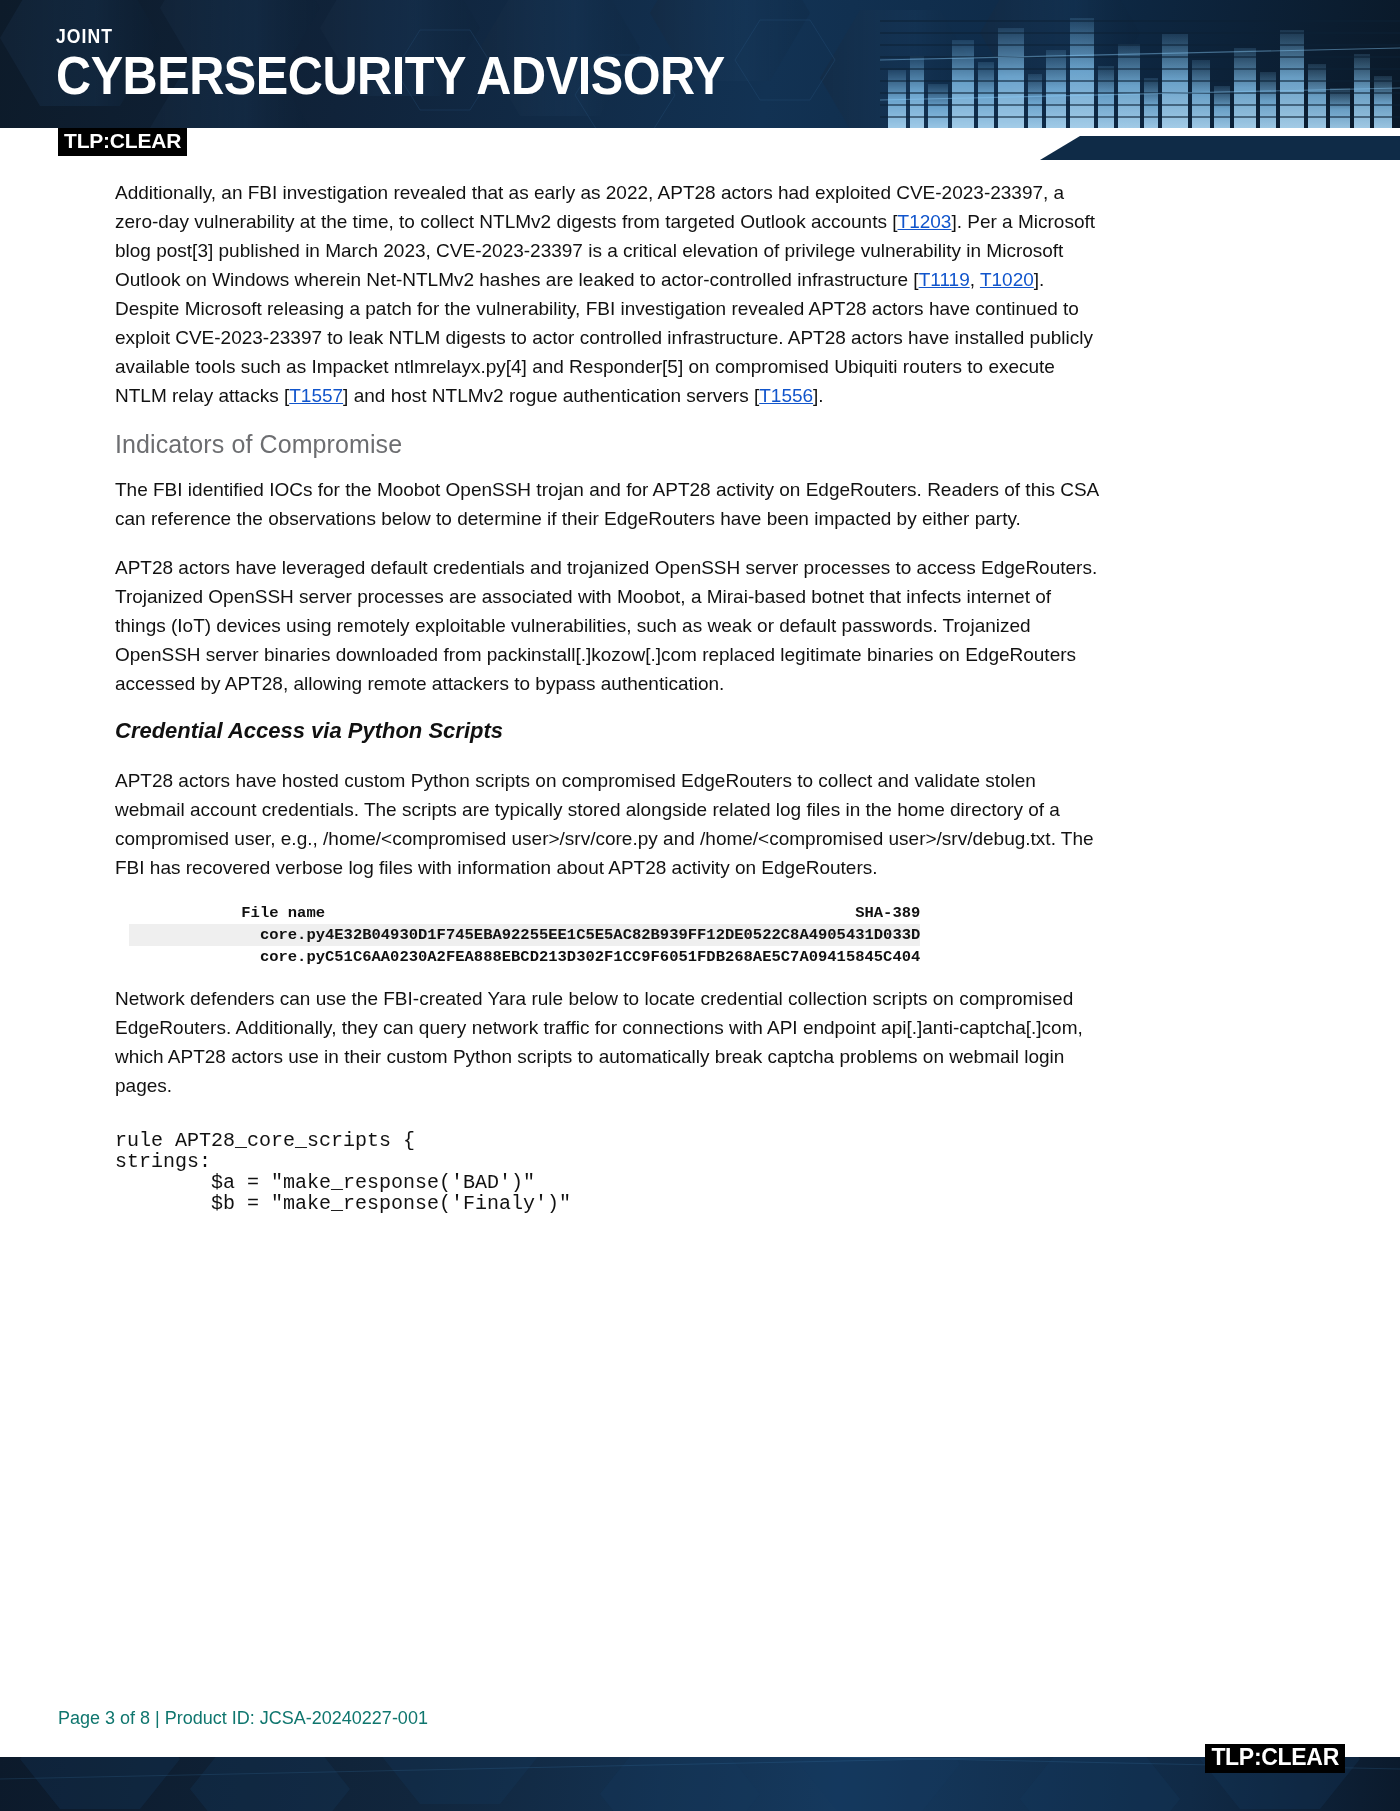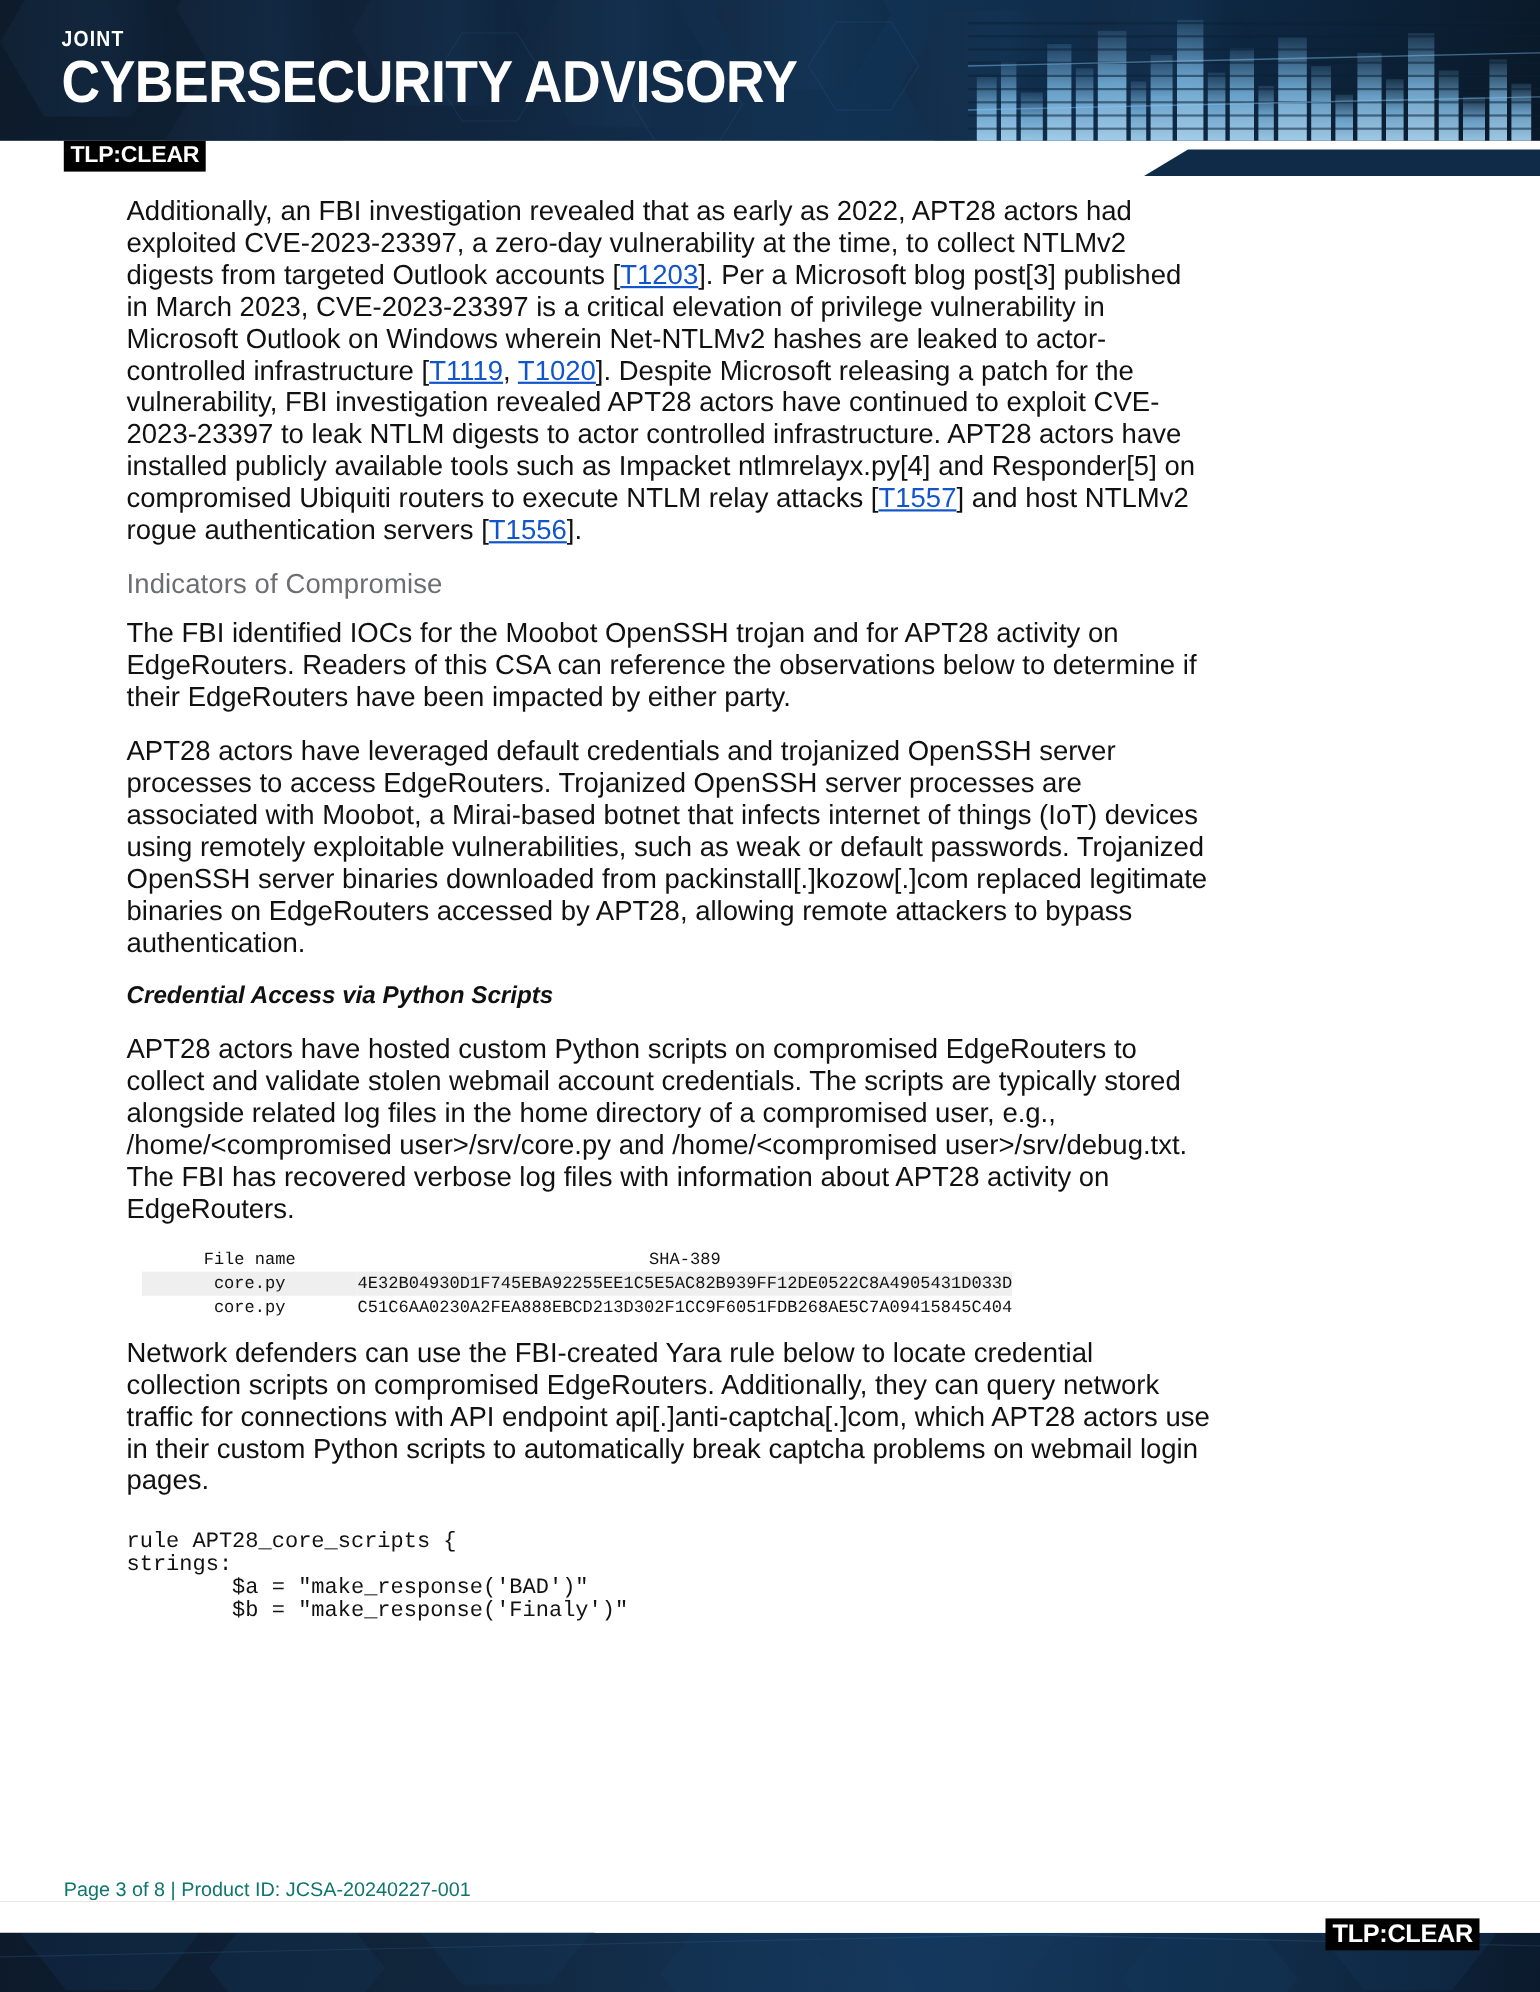--- a/index.html
+++ b/index.html
@@ -96,21 +96,21 @@
 
   
   .content {
     position: absolute;
     left: 115px;
     top: 178px;
     width: 985px;
   }
   p.body-text {
     font-family: "Liberation Sans", sans-serif;
-    font-size: 25px;
+    font-size: 19px;
     line-height: 29px;
     color: #111111;
     margin: 0 0 20px 0;
     text-align: left;
   }
   a.mitre {
     color: #1155cc;
     text-decoration: underline;
   }
   h2.section-heading {
@@ -133,22 +133,22 @@
   
   .ioc-table {
     border-collapse: collapse;
     margin: 10px 0 16px 14px;
     font-family: "Liberation Mono", monospace;
     font-size: 15.5px;
     color: #111111;
   }
   .ioc-table td, .ioc-table th {
     padding: 2px 0;
-    text-align: center;
-    font-weight: normal;
+    text-align: right;
+    font-weight: bold;
     white-space: nowrap;
   }
   .ioc-table .col-file { width: 196px; }
   .ioc-table tr.row-alt { background: #efefef; }
 
   
   pre.code-block {
     font-family: "Liberation Mono", monospace;
     font-size: 20px;
     line-height: 21px;

